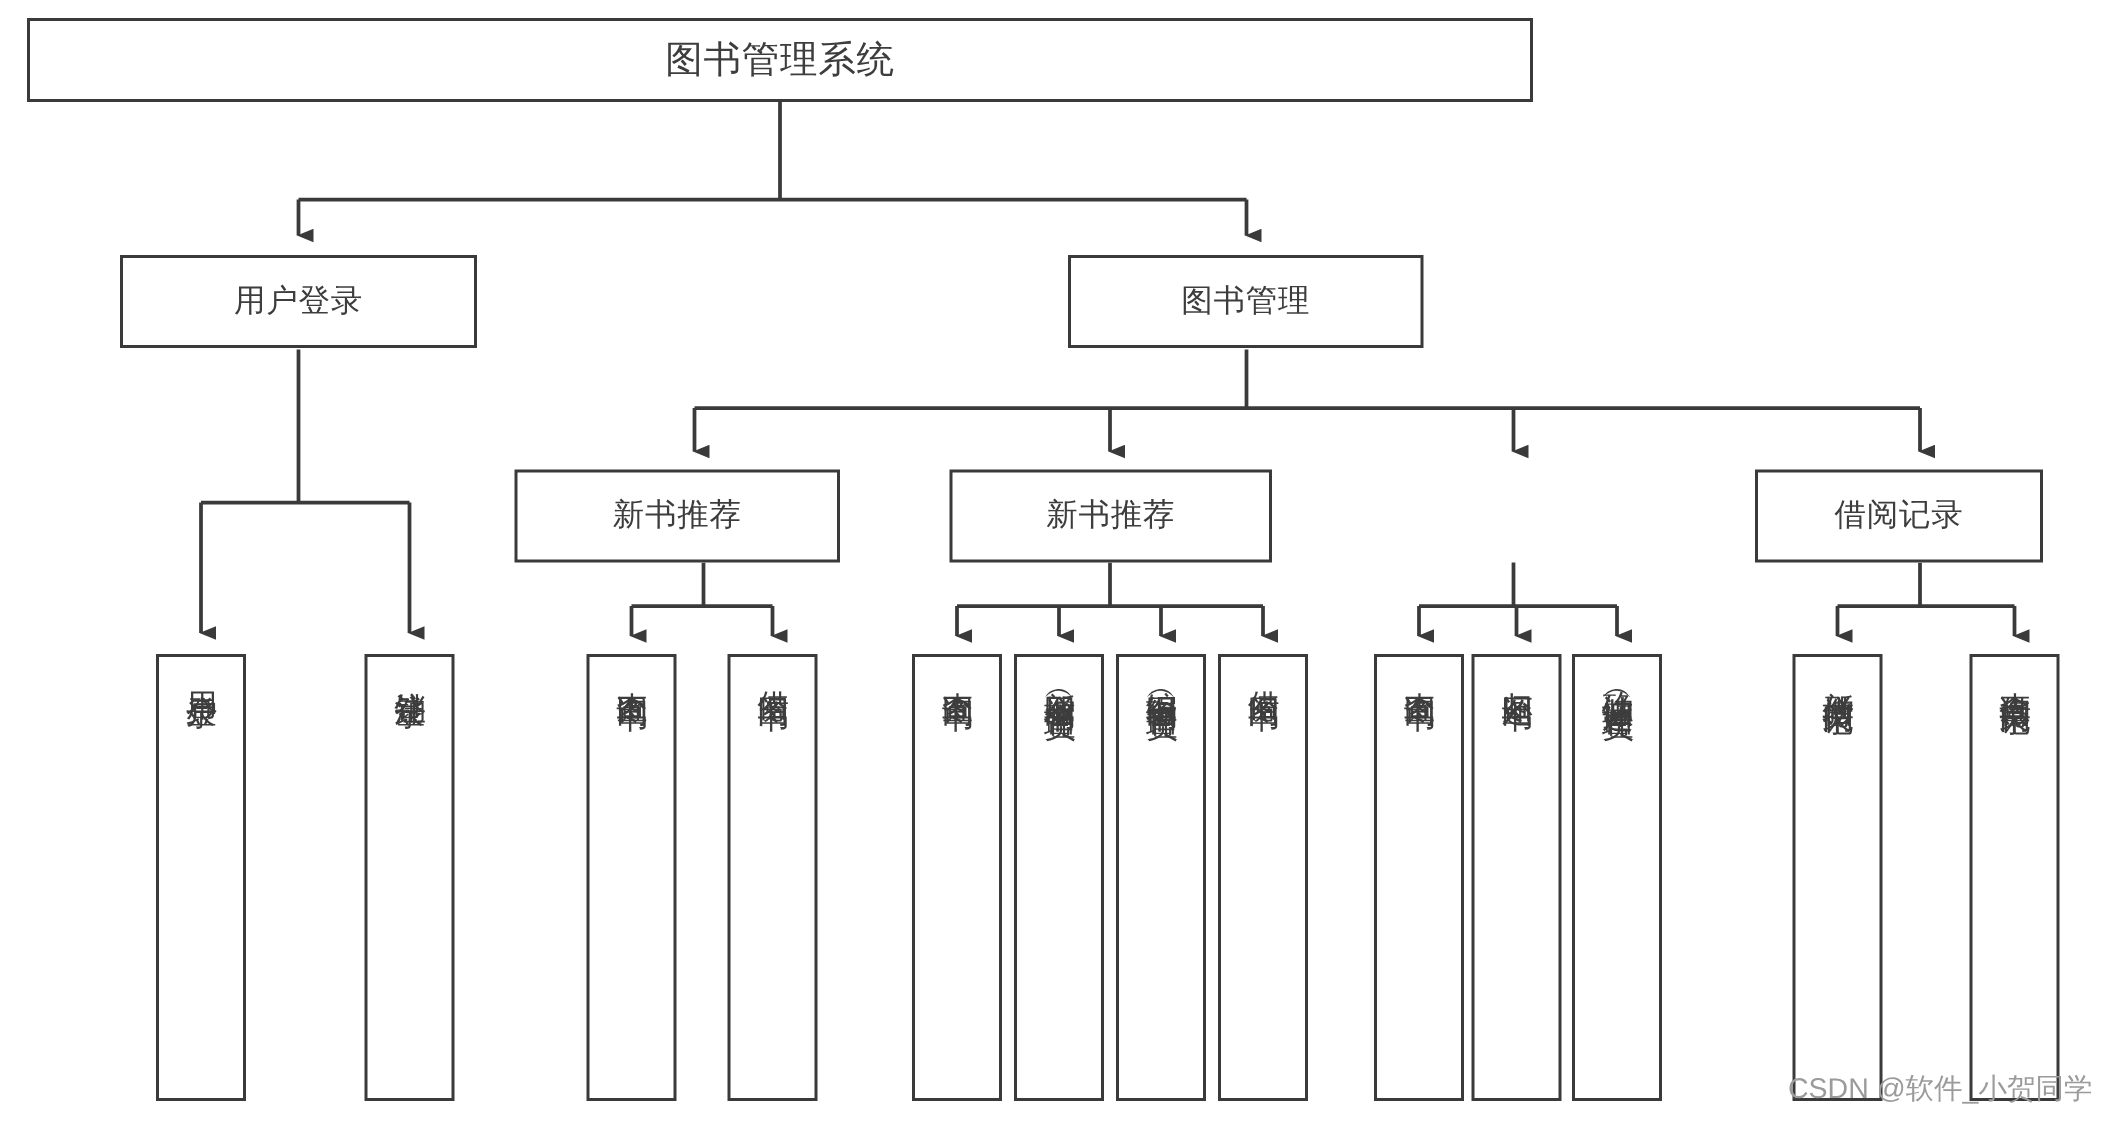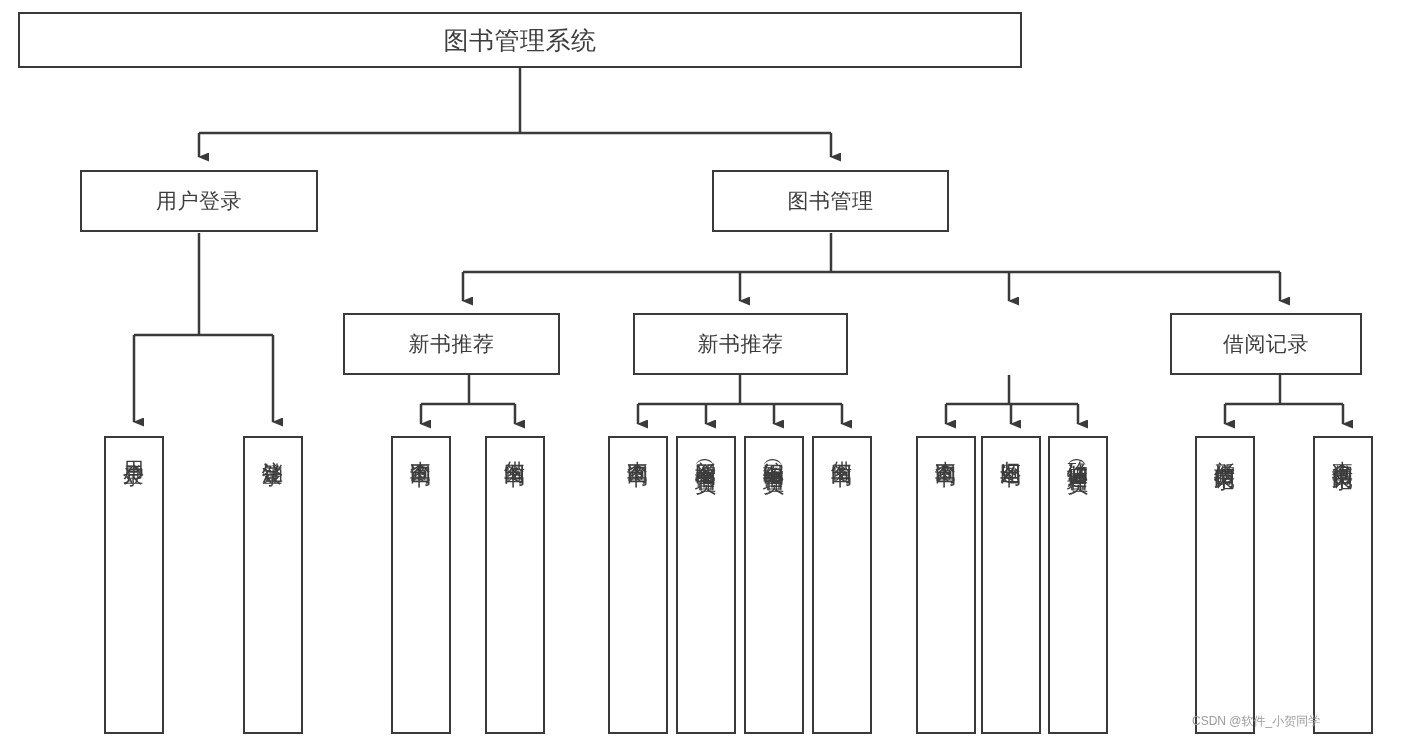--- a/index.html
+++ b/index.html
@@ -58,21 +58,21 @@
     letter-spacing: 2px;
     line-height: 1.0;
   }
   .node.root .node-label {
     font-size: 25px;
   }
   #watermark {
     position: absolute;
     left: 1192px;
     top: 713px;
-    font-size: 12px;
+    font-size: 19px;
     color: #9b9b9b;
     white-space: nowrap;
     z-index: 5;
     font-family: "Liberation Sans", "DejaVu Sans", sans-serif;
   }
 </style>
 </head>
 <body>
 
 <div id="diagram-root">

